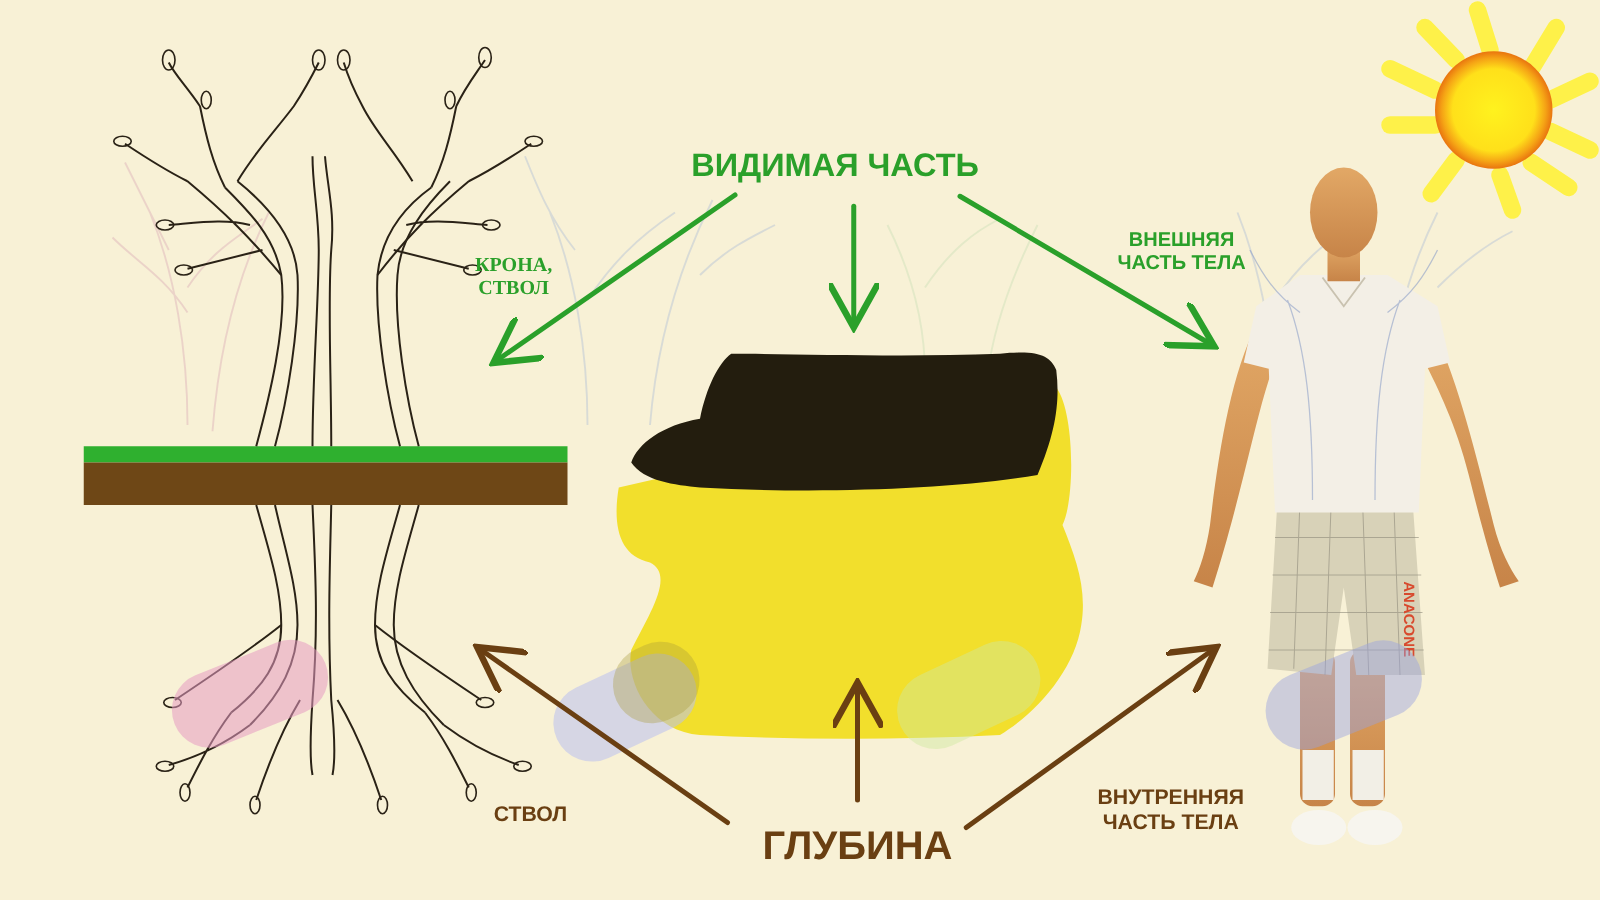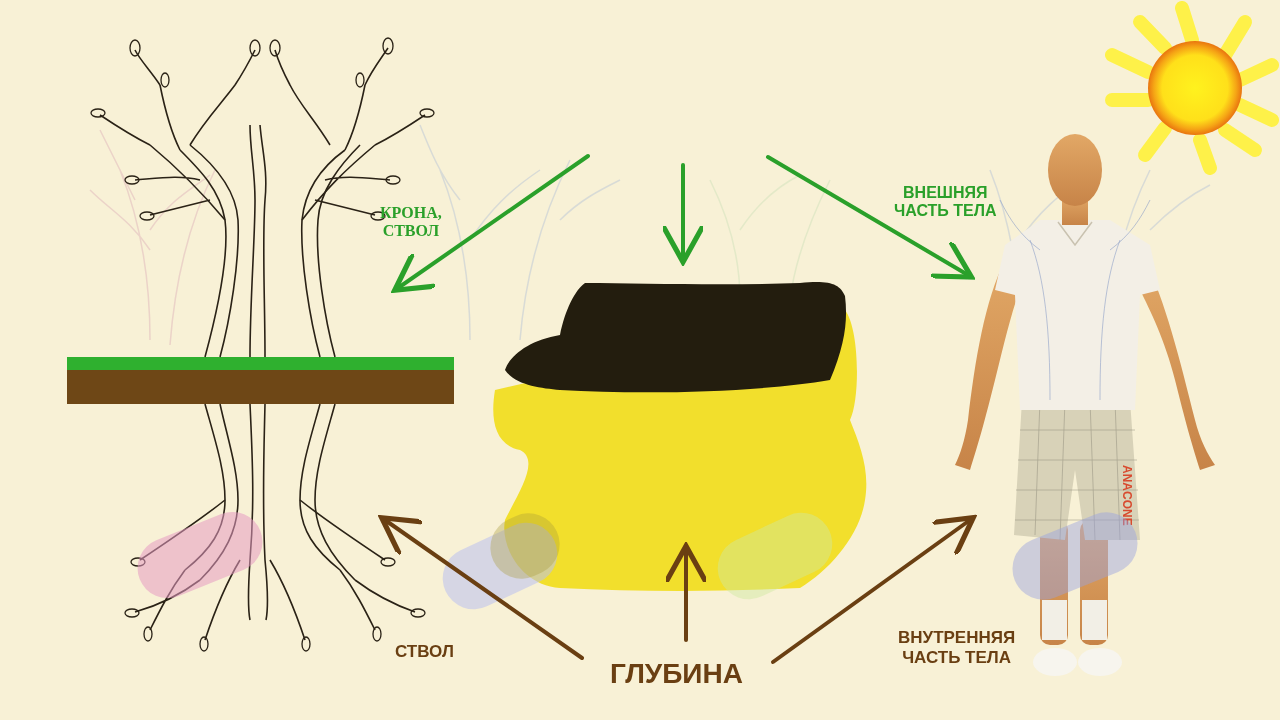--- a/index.html
+++ b/index.html
@@ -11,21 +11,21 @@
   }
   #stage { position: absolute; left: 0; top: 0; width: 1280px; height: 720px; }
   .label {
     position: absolute; font-weight: bold; text-align: center;
     line-height: 1.15; white-space: nowrap;
     font-family: "Liberation Sans", sans-serif;
   }
   .green { color: #2aa02a; }
   .brown { color: #6a3f12; }
   .lbl-title { font-size: 26px; }
-  .lbl-title-b { font-size: 28px; }
+  .lbl-title-b { font-size: 32px; }
   .lbl-small { font-size: 16px; margin-top: 28px; }
   .lbl-small-b { font-size: 17px; }
 </style>
 </head>
 <body>
 
 <div id="stage">
 
   <svg width="1280" height="720" viewBox="0 0 1280 720" style="position:absolute;left:0;top:0">
     <defs>
@@ -183,32 +183,33 @@
       <line x1="768" y1="157" x2="968" y2="275" marker-end="url(#ah-green)"></line>
     </g>
 
     <g stroke="#6a3f12" stroke-width="4" fill="none" stroke-linecap="round">
       <line x1="582" y1="658" x2="385" y2="520" marker-end="url(#ah-brown)"></line>
       <line x1="686" y1="640" x2="686" y2="550" marker-end="url(#ah-brown)"></line>
       <line x1="773" y1="662" x2="970" y2="520" marker-end="url(#ah-brown)"></line>
     </g>
   </svg>
 
+  <div class="label green lbl-title" style="left:553px; top:118px;">ВИДИМАЯ ЧАСТЬ</div>
 
   <div class="label green lbl-small" style="left:380px; top:176px;font-family:Liberation Serif, serif;">
     <div>КРОНА,</div>
     <div>СТВОЛ</div>
   </div>
 
   <div class="label green lbl-small" style="left:894px; top:156px;">
     <div>ВНЕШНЯЯ</div>
     <div>ЧАСТЬ ТЕЛА</div>
   </div>
 
   <div class="label brown lbl-small-b" style="left:395px; top:642px;">СТВОЛ</div>
 
   <div class="label brown lbl-title-b" style="left:610px; top:658px;">ГЛУБИНА</div>
 
-  <div class="label brown lbl-small-b" style="left:878px; top:628px;margin-left:20px;">
+  <div class="label brown lbl-small-b" style="left:878px; top:628px;">
     <div>ВНУТРЕННЯЯ</div>
     <div>ЧАСТЬ ТЕЛА</div>
   </div>
 </div>
 
 </body></html>

